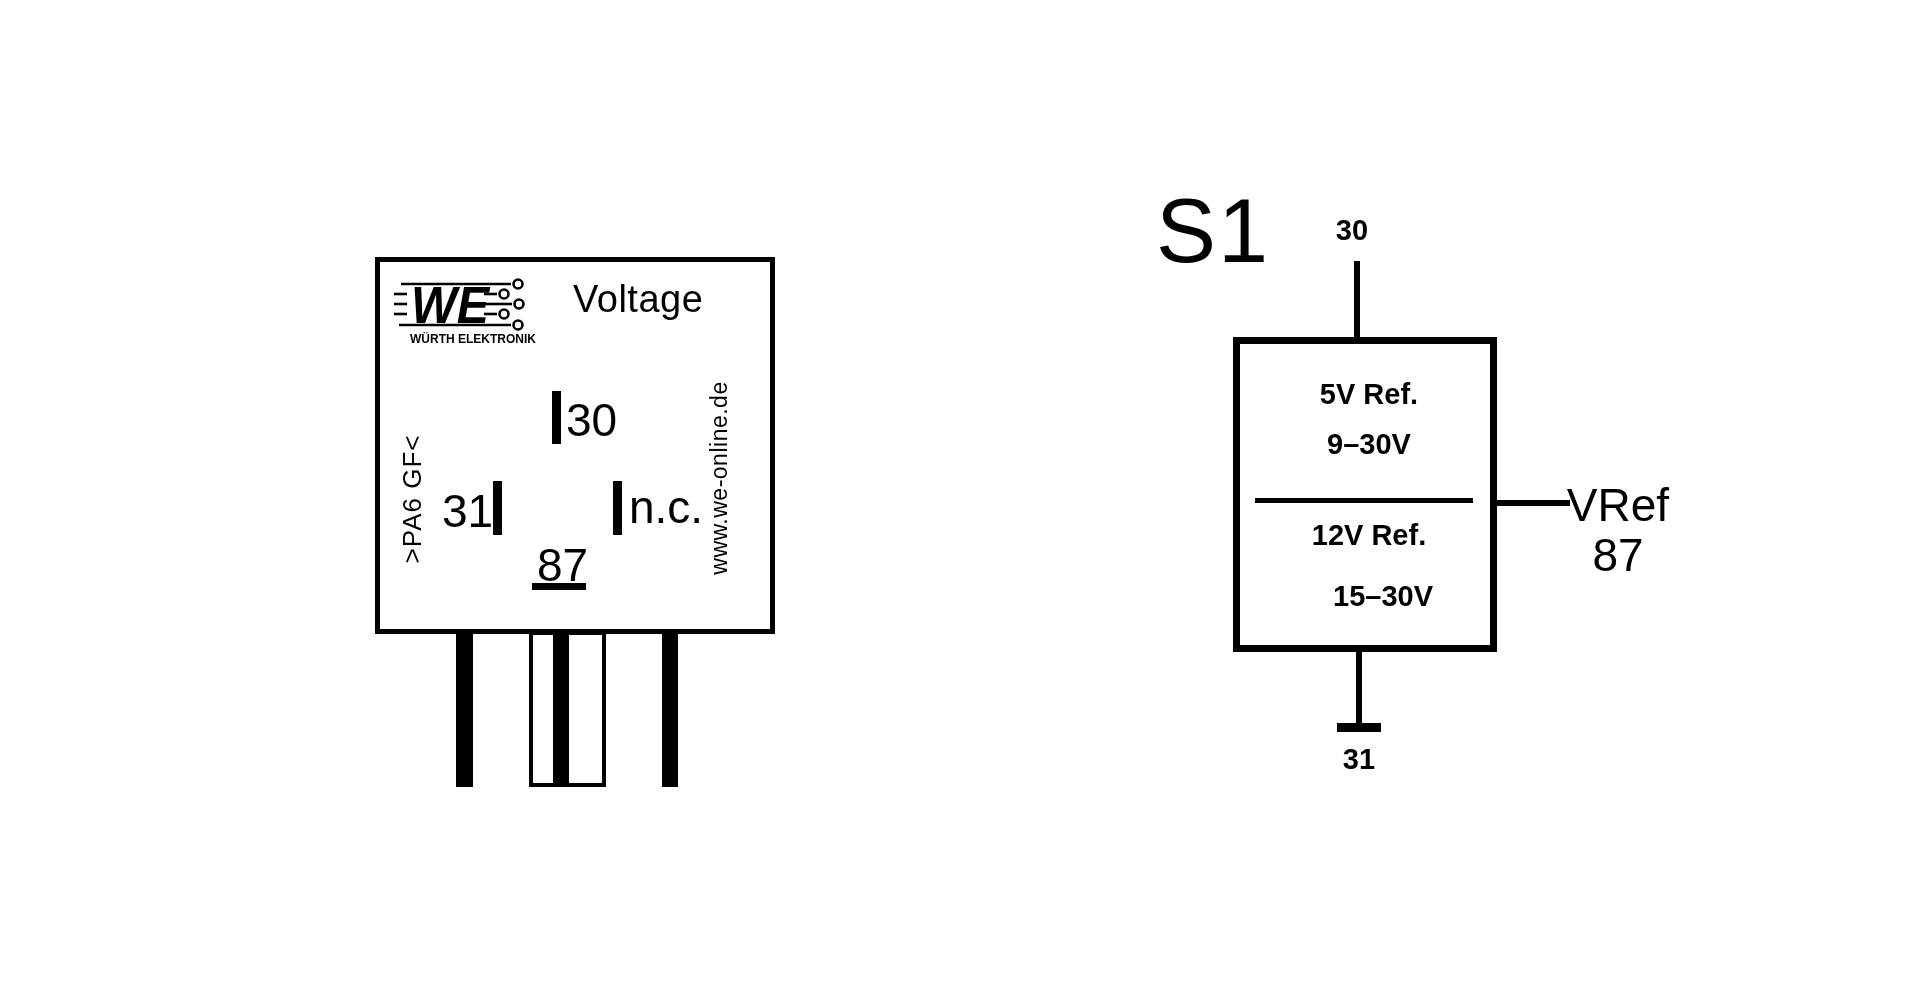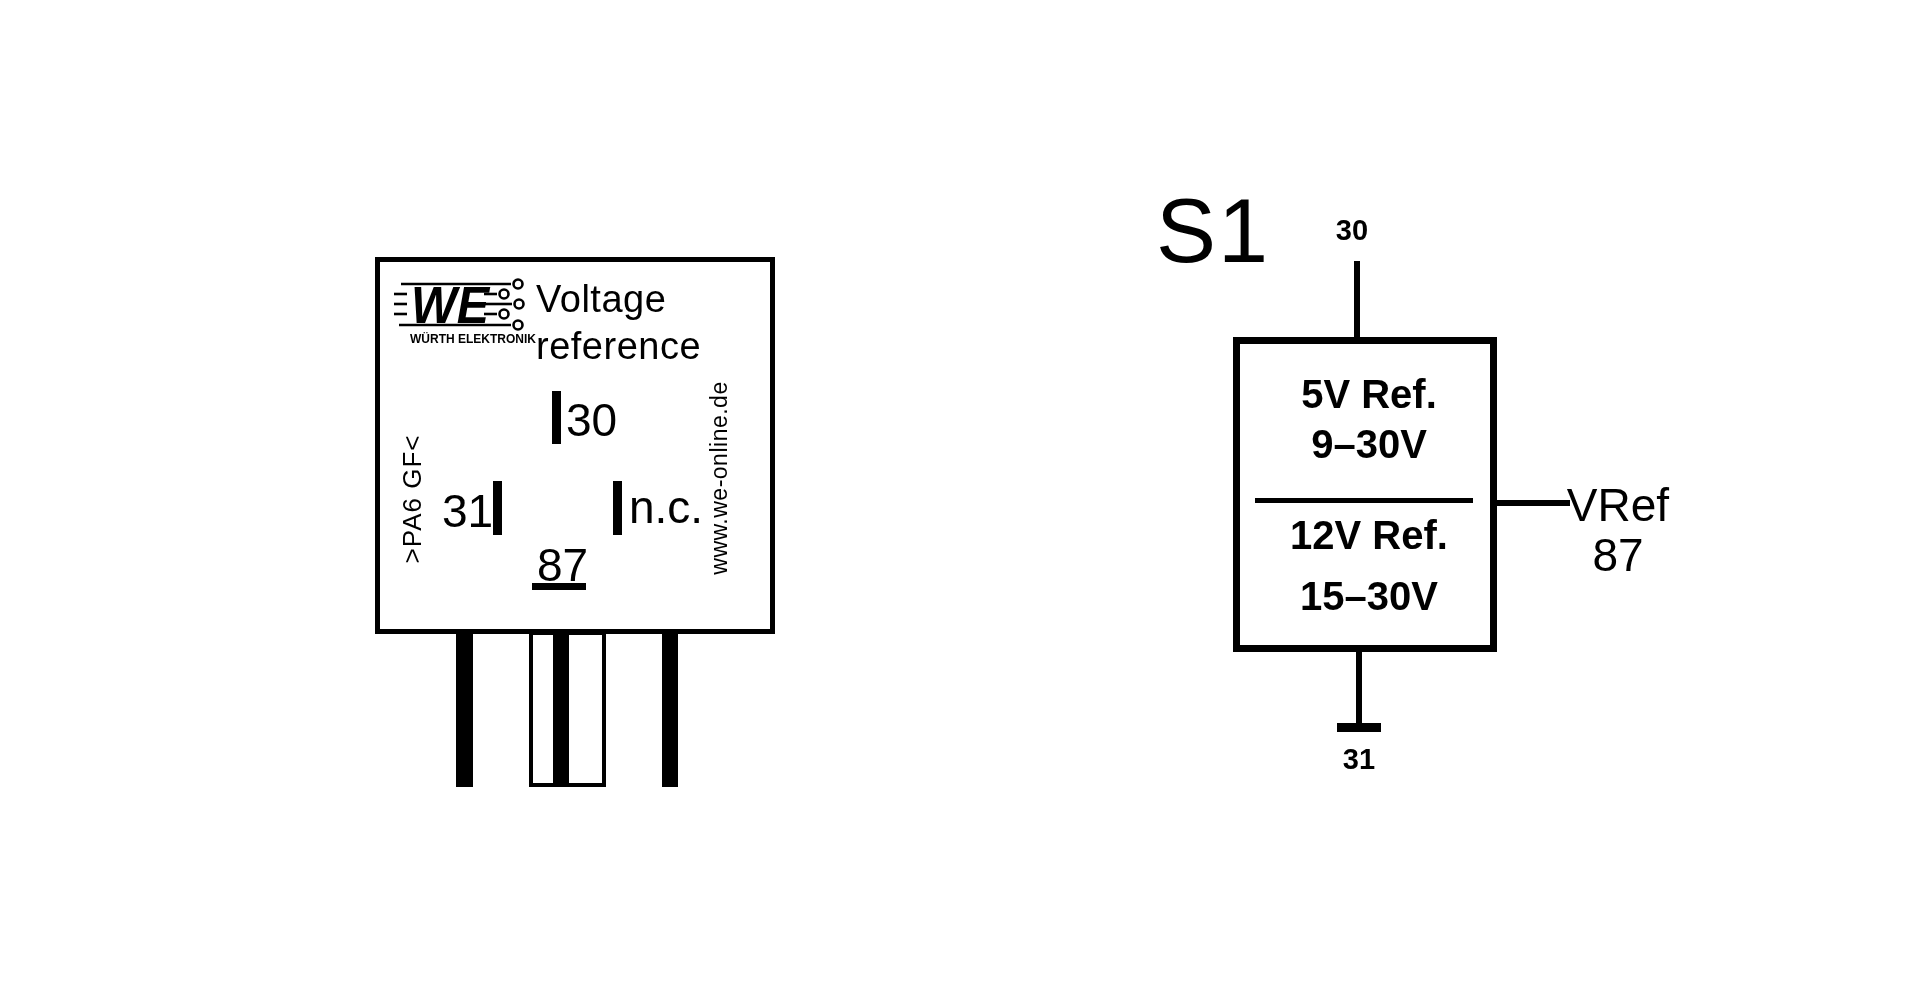--- a/index.html
+++ b/index.html
@@ -19,21 +19,21 @@
   .pkg-box {
     position: absolute;
     left: 375px; top: 257px;
     width: 400px; height: 377px;
     border: 5px solid #000;
     box-sizing: border-box;
     background: #fff;
   }
   .pkg-title {
     position: absolute;
-    left: 536px; top: 276px;
+    left: 573px; top: 276px;
     font-size: 38px;
     line-height: 47px;
     font-weight: 400;
     letter-spacing: 0.5px;
     white-space: nowrap;
   }
   .pin-num {
     position: absolute;
     font-size: 46px;
     line-height: 48px;
@@ -81,21 +81,21 @@
     width: 264px; height: 315px;
     border: 7px solid #000;
     box-sizing: border-box;
     background: #fff;
   }
   .spec-line {
     position: absolute;
     left: 1240px;
     width: 258px;
     text-align: center;
-    font-size: 40px;
+    font-size: 29px;
     line-height: 46px;
     font-weight: 700;
     white-space: nowrap;
   }
   .out-group {
     position: absolute;
     left: 1566px; top: 480px;
     width: 104px;
     text-align: center;
     font-size: 46px;
@@ -128,21 +128,20 @@
         <circle cx="125" cy="26" r="4.5" fill="#fff"></circle>
         <circle cx="110" cy="36" r="4.5" fill="#fff"></circle>
         <circle cx="124" cy="47" r="4.5" fill="#fff"></circle>
       </g>
       <text x="17" y="45" font-size="52" font-weight="900" font-style="italic" font-family="Liberation Sans, sans-serif" fill="#000" textLength="78" lengthAdjust="spacingAndGlyphs">WE</text>
       <text x="16" y="65" font-size="13.5" font-weight="700" font-family="Liberation Sans, sans-serif" fill="#000" textLength="126" lengthAdjust="spacingAndGlyphs">WÜRTH ELEKTRONIK</text>
     </svg>
 
     <div class="pkg-title">
       <div>Voltage</div>
-      <div>reference</div>
     </div>
 
     <div class="bar" style="left:552px; top:391px; width:9px; height:53px;"></div>
     <div class="pin-num" style="left:566px; top:396px;">30</div>
 
     <div class="pin-num" style="left:442px; top:487px;">31</div>
     <div class="bar" style="left:493px; top:481px; width:9px; height:54px;"></div>
 
     <div class="bar" style="left:613px; top:481px; width:9px; height:54px;"></div>
     <div class="pin-num" style="left:629px; top:483px;text-align:right;">n.c.</div>
@@ -164,21 +163,21 @@
     <div class="designator">S1</div>
 
     <div class="sch-small-label" style="left:1329px; top:215px;">30</div>
     <div class="bar" style="left:1354px; top:261px; width:6px; height:78px;"></div>
 
     <div class="sch-box"></div>
     <div class="spec-line" style="top:371px;">5V Ref.</div>
     <div class="spec-line" style="top:421px;">9–30V</div>
     <div class="bar" style="left:1255px; top:498px; width:218px; height:5px;"></div>
     <div class="spec-line" style="top:512px;">12V Ref.</div>
-    <div class="spec-line" style="top:573px;">15–30V</div>
+    <div class="spec-line" style="top:573px;margin-left:14px;">15–30V</div>
 
     <div class="bar" style="left:1494px; top:500px; width:76px; height:6px;"></div>
     <div class="out-group">
       <div>VRef</div>
       <div>87</div>
     </div>
 
     <div class="bar" style="left:1356px; top:651px; width:6px; height:74px;"></div>
     <div class="bar" style="left:1337px; top:723px; width:44px; height:9px;"></div>
     <div class="sch-small-label" style="left:1336px; top:744px;">31</div>

